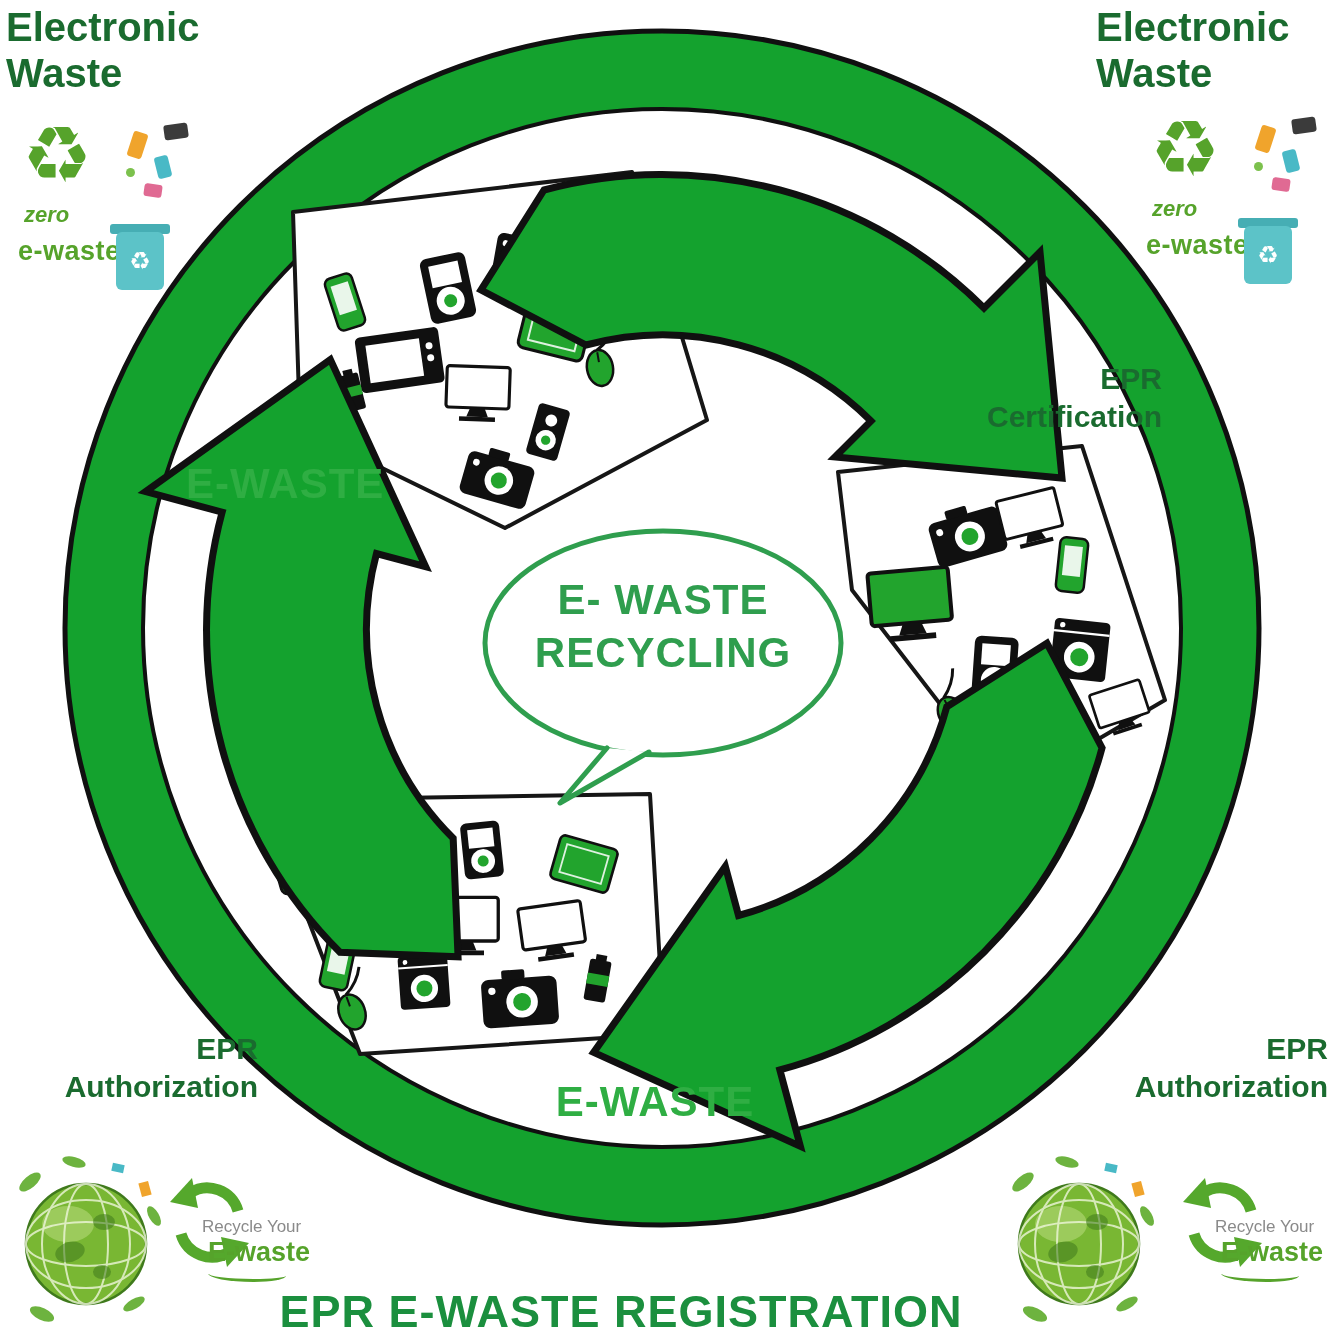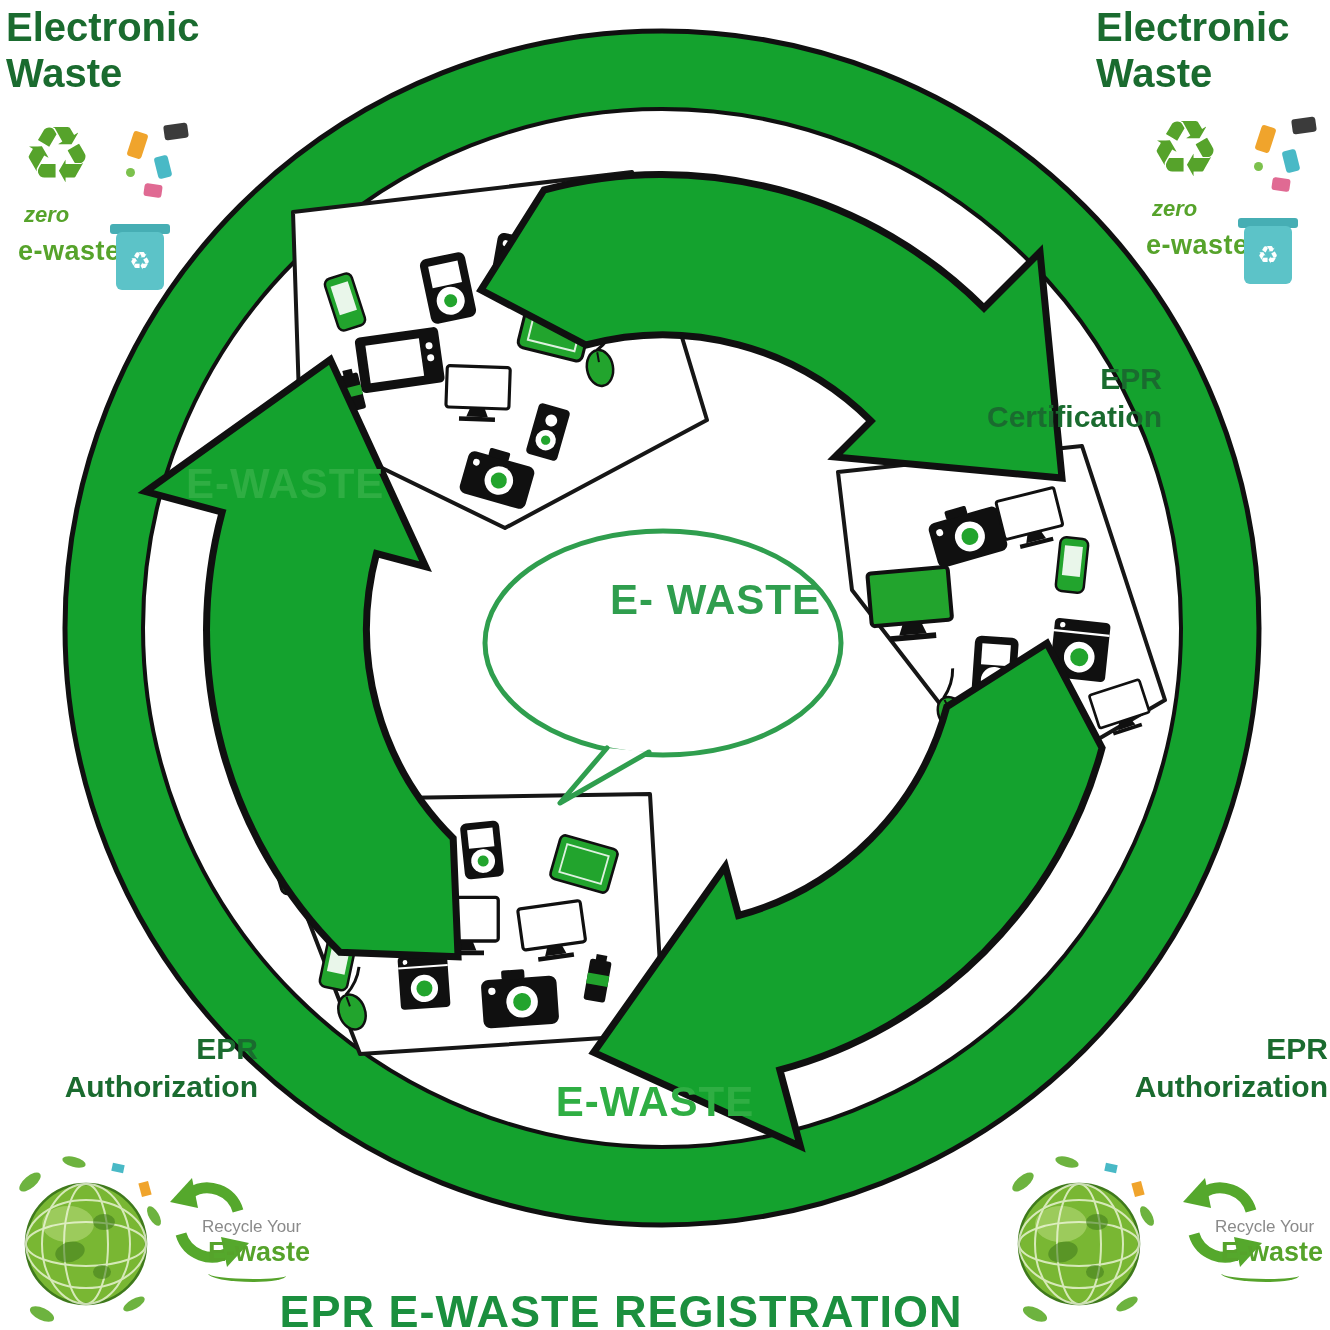--- a/index.html
+++ b/index.html
@@ -27,21 +27,21 @@
   }
   .label-bright{
     font-weight:bold;font-size:42px;letter-spacing:1px;
     color:var(--bright-green,#2fae43);white-space:nowrap;
   }
   .label-dark{
     font-weight:bold;font-size:30px;line-height:1.25;text-align:right;
     color:var(--dark-green,#1a6b2f);
   }
   .bubble-text{
-    width:316px;text-align:right;font-weight:bold;font-size:42px;line-height:1.25;
+    width:316px;text-align:center;font-weight:bold;font-size:42px;line-height:1.25;
     letter-spacing:1px;color:var(--bubble-green,#2f9e4e);white-space:nowrap;
   }
   .footer-title{
     left:0;top:1286px;width:1242px;text-align:center;
     font-weight:bold;font-size:45px;letter-spacing:1px;
     color:var(--footer-green,#1b8f3e);
   }
 
   
   .zero-logo{width:178px;height:200px;}
@@ -233,20 +233,21 @@
 
 <span class="abs label-bright" style="left:186px;top:460px;">E-WASTE</span>
 
 <div class="abs label-dark" style="left:912px;top:360px;width:250px;">
   <div>EPR</div>
   <div>Certification</div>
 </div>
 
 <div class="abs bubble-text" style="left:505px;top:574px;">
   <div>E- WASTE</div>
+  <div>RECYCLING</div>
 </div>
 
 <div class="abs" style="left:495px;top:1078px;width:320px;text-align:center;">
   <span class="label-bright">E-WASTE</span>
 </div>
 
 <div class="abs label-dark" style="left:8px;top:1030px;width:250px;">
   <div>EPR</div>
   <div>Authorization</div>
 </div>

